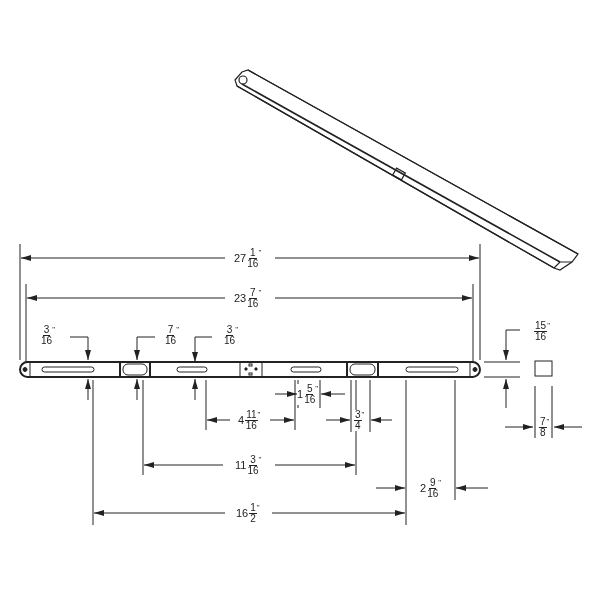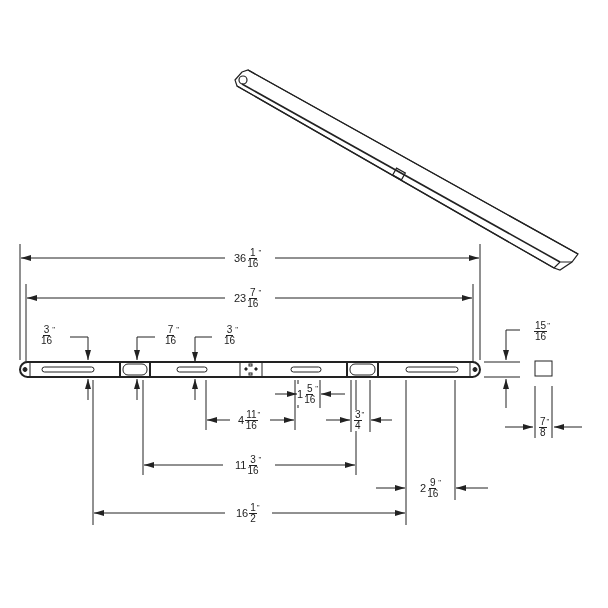--- a/index.html
+++ b/index.html
@@ -115,21 +115,21 @@
 
       <line x1="376" y1="488" x2="405" y2="488" marker-end="url(#ar)"></line>
       <line x1="488" y1="488" x2="456" y2="488" marker-end="url(#ar)"></line>
 
       <line x1="225" y1="513" x2="94" y2="513" marker-end="url(#ar)"></line>
       <line x1="272" y1="513" x2="405" y2="513" marker-end="url(#ar)"></line>
     </g>
   </svg>
 
   <div class="dim" style="left:232px;top:248px;">
-    <span>36</span>
+    <span>27</span>
     <span class="frac">
         <span class="num">1</span>
         <span class="den">16</span>
       </span>
     <span class="inch">"</span>
   </div>
   <div class="dim" style="left:232px;top:288px;">
     <span>23</span>
     <span class="frac">
         <span class="num">7</span>

